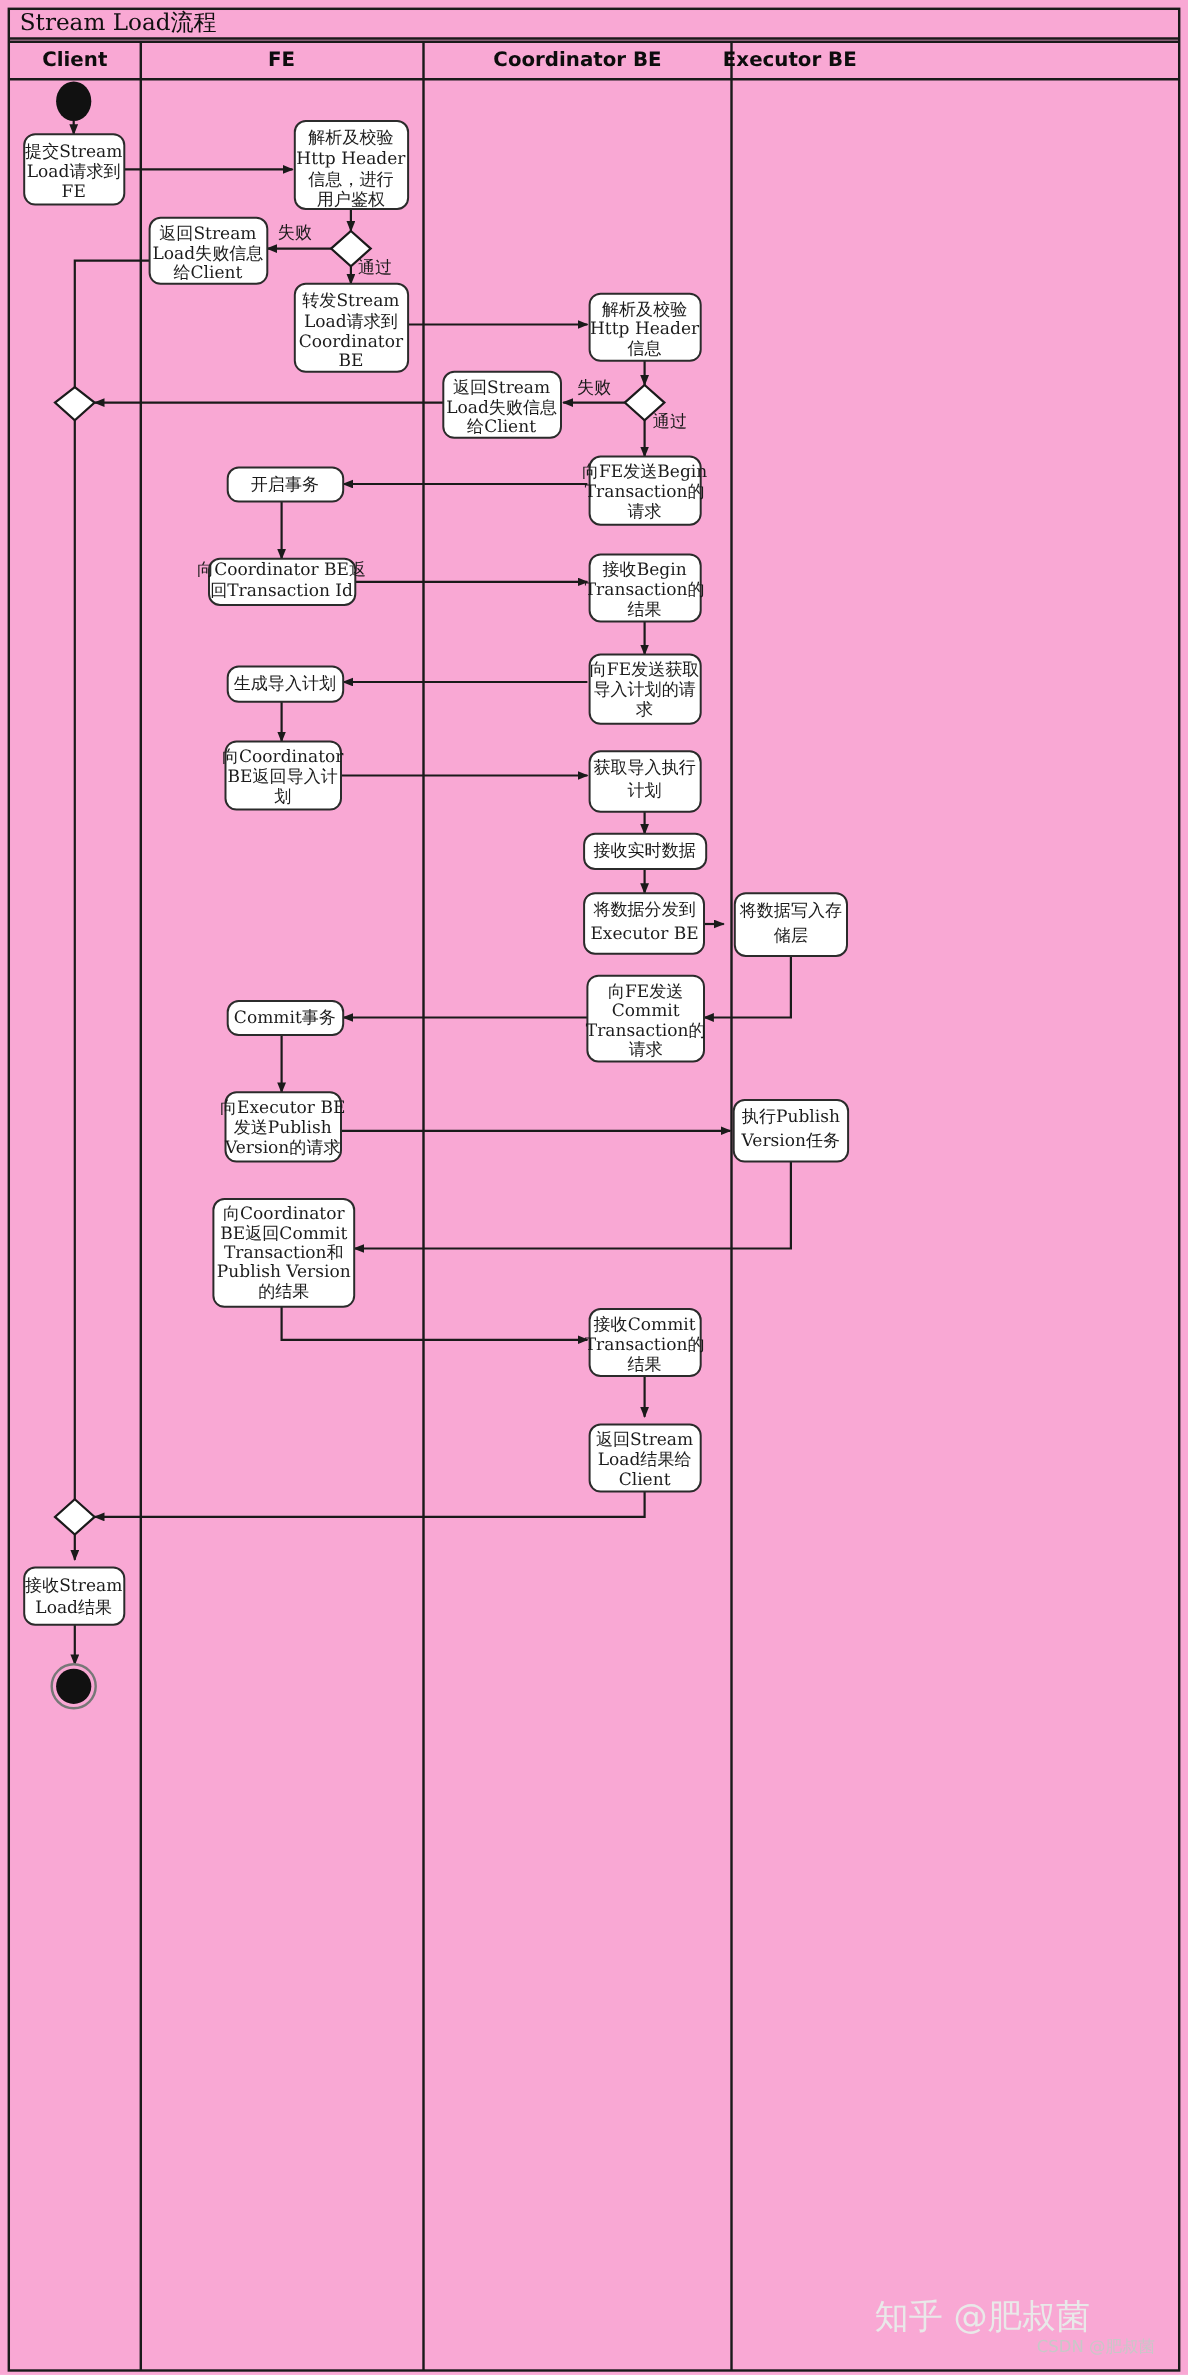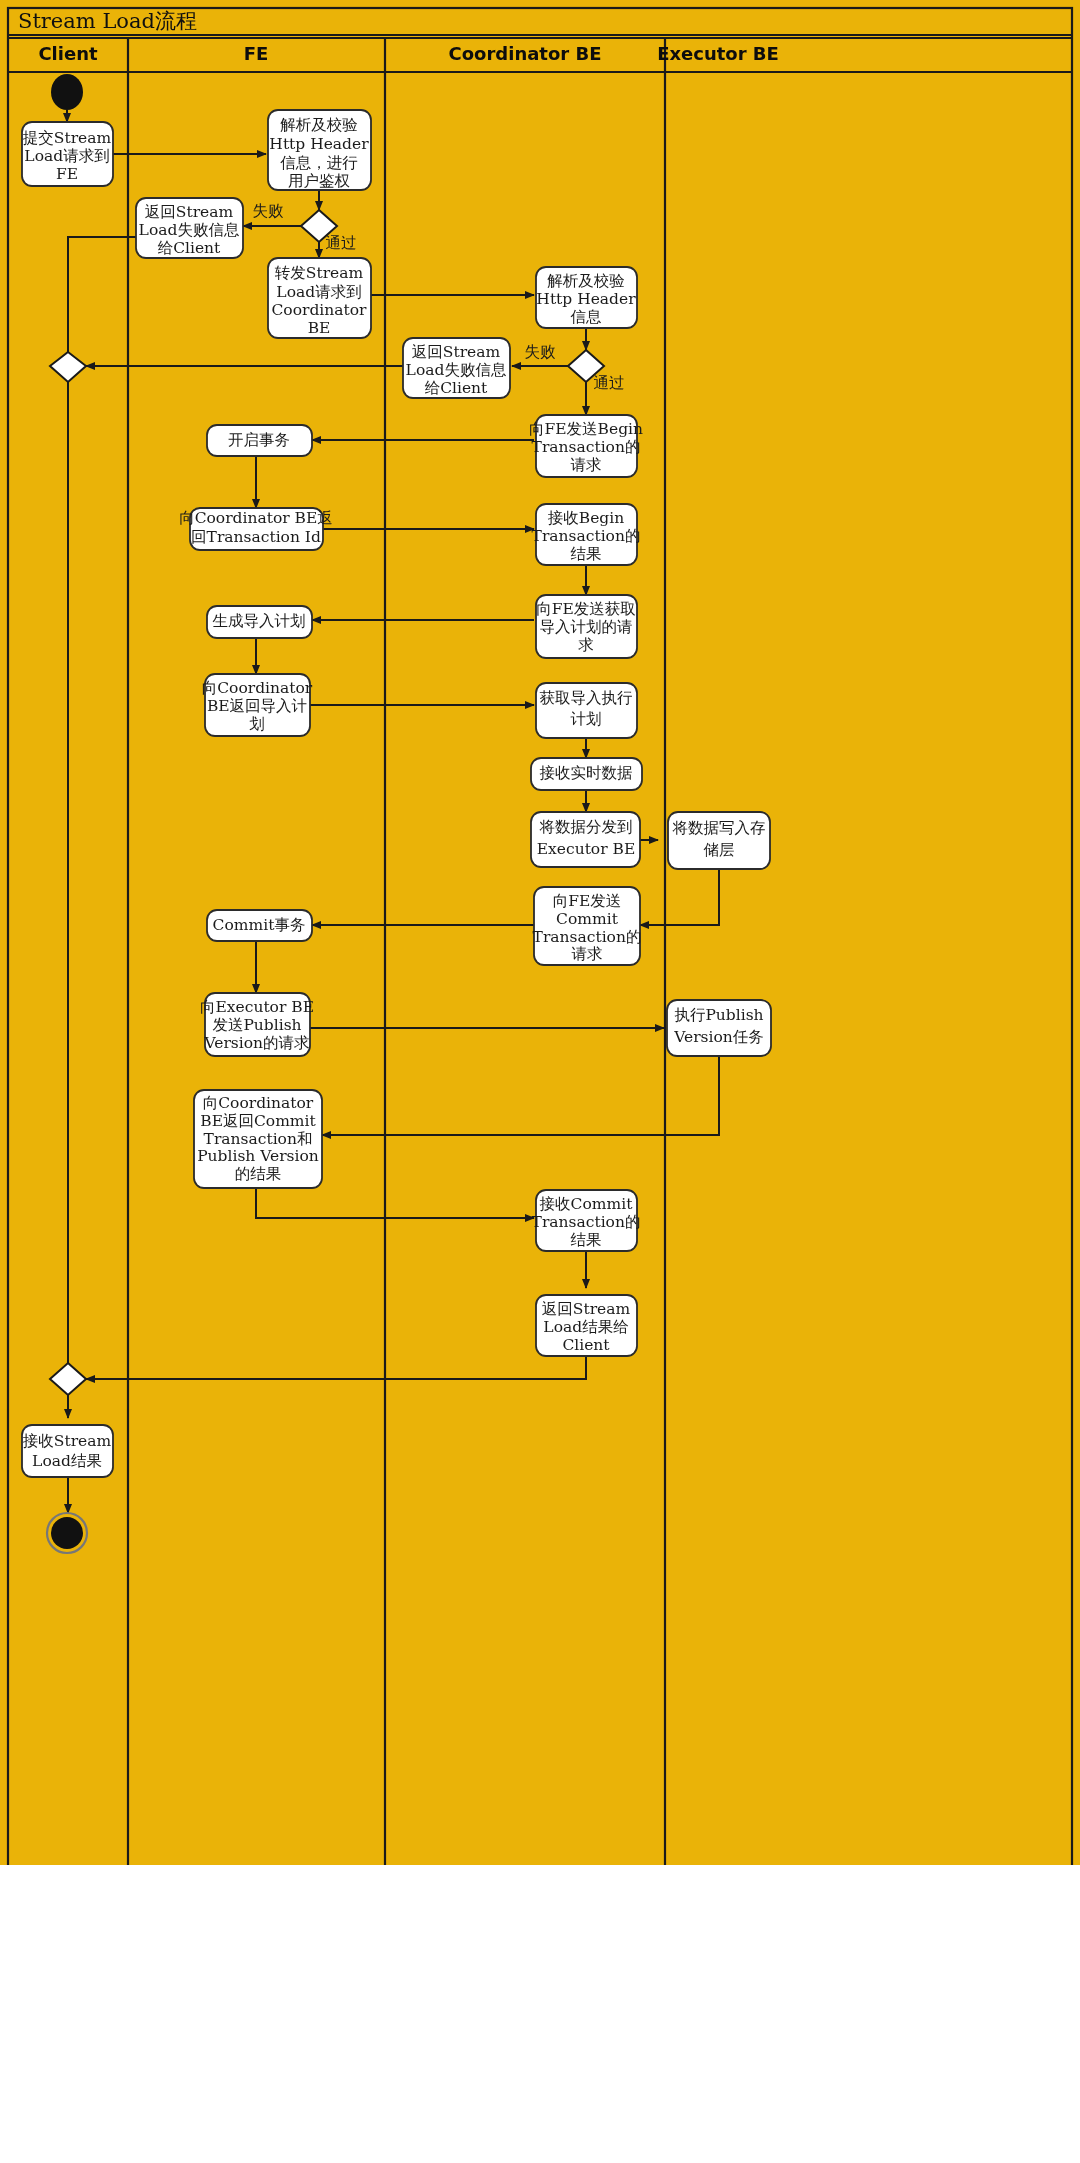--- a/index.html
+++ b/index.html
@@ -6,22 +6,22 @@
     margin: 0;
     padding: 0;
     background: #ffffff;
   }
   body {
     font-family: "DejaVu Serif", serif;
   }
   #root {
     position: relative;
     width: 1080px;
-    height: 1865px;
-    background: #eab308;
+    height: 2159px;
+    background: #f9a8d4;
     overflow: hidden;
   }
   svg.diagram {
     position: absolute;
     left: 0;
     top: 0;
     width: 1080px;
     height: 2163px;
   }
   .frame-line { fill: none; stroke: #1a1a1a; stroke-width: 2.2; }

